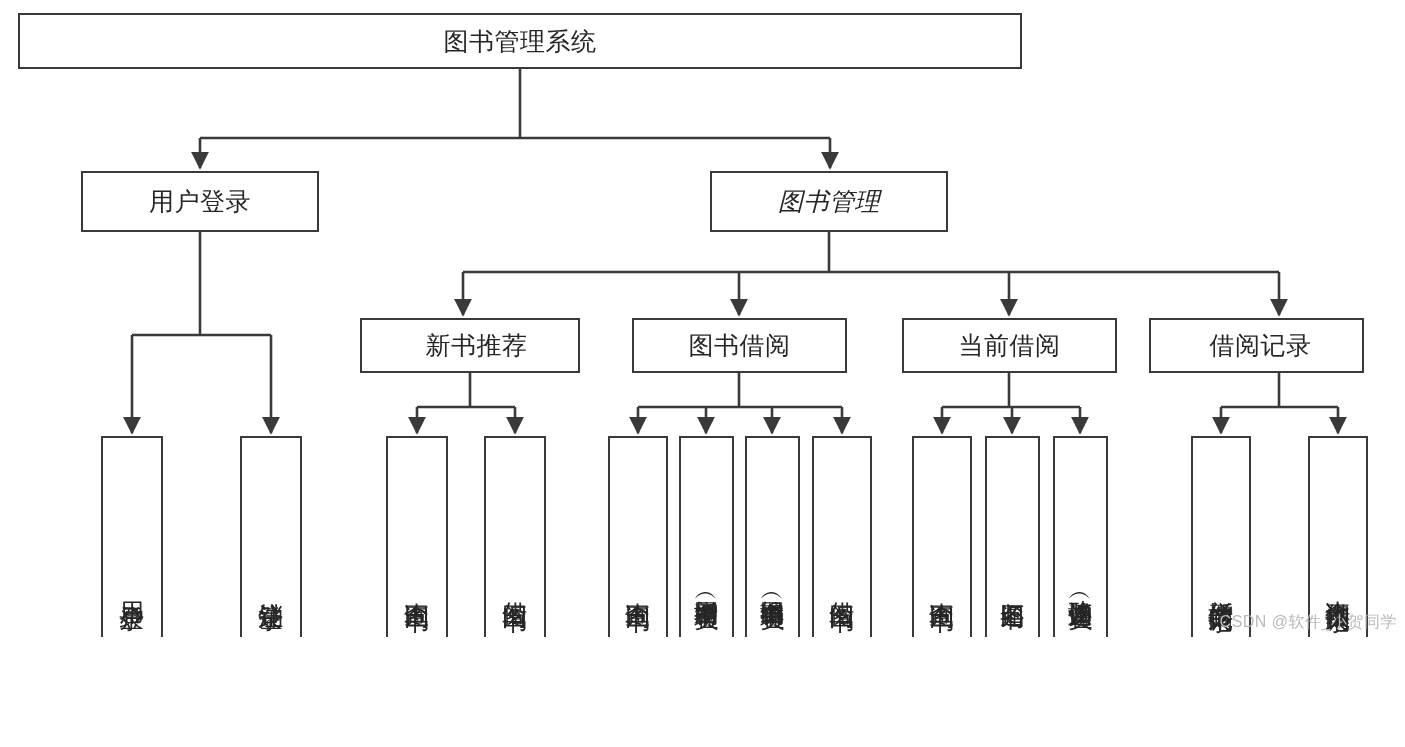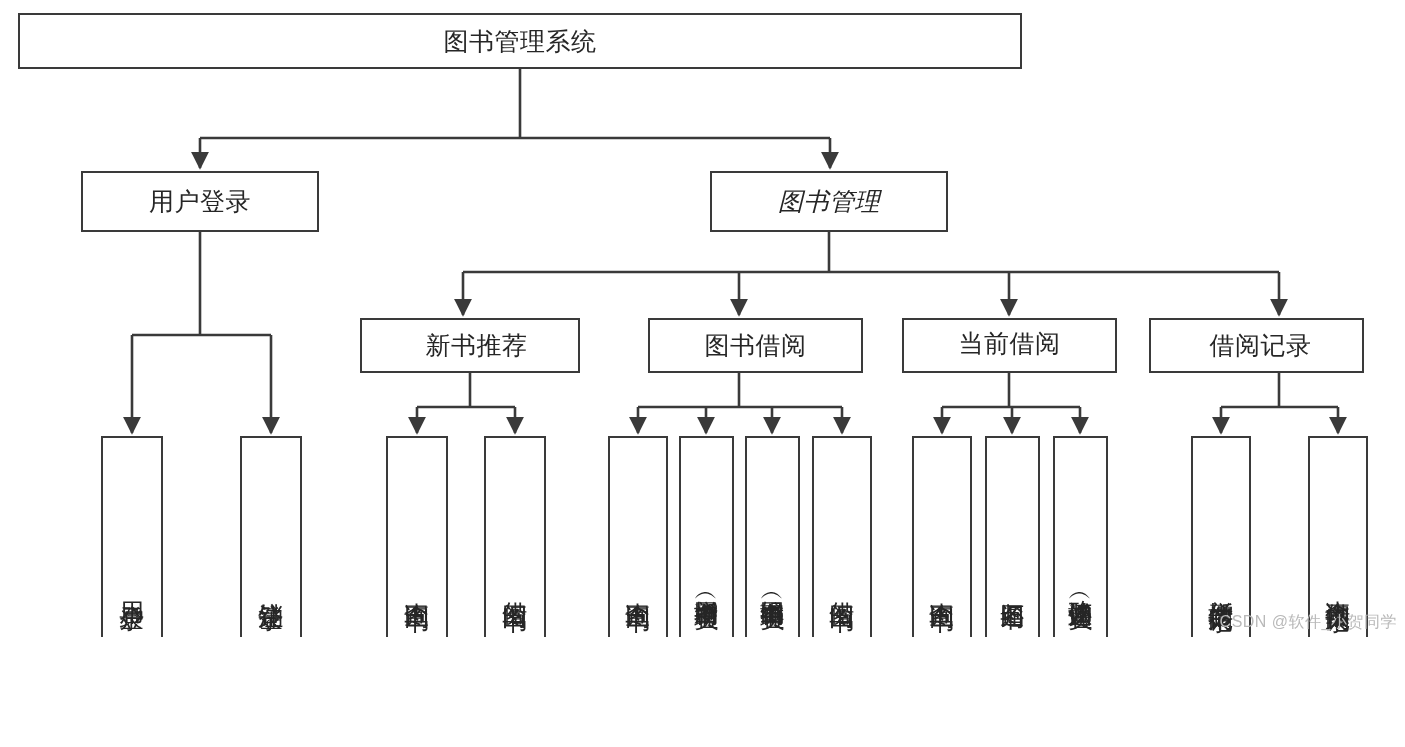--- a/index.html
+++ b/index.html
@@ -139,24 +139,24 @@
   <div class="node horiz" style="left:81px; top:171px; width:238px; height:61px;">
     <span class="lbl">用户登录</span>
   </div>
   <div class="node horiz" style="left:710px; top:171px; width:238px; height:61px;font-style:italic;">
     <span class="lbl">图书管理</span>
   </div>
 
   <div class="node horiz" style="left:360px; top:318px; width:220px; height:55px;padding-left:13px;">
     <span class="lbl">新书推荐</span>
   </div>
-  <div class="node horiz" style="left:648px; top:318px; width:215px; height:55px;">
+  <div class="node horiz" style="left:632px; top:318px; width:215px; height:55px;">
     <span class="lbl">图书借阅</span>
   </div>
-  <div class="node horiz" style="left:902px; top:318px; width:215px; height:55px;font-family:Liberation Mono, monospace;">
+  <div class="node horiz" style="left:902px; top:318px; width:215px; height:55px;">
     <span class="lbl">当前借阅</span>
   </div>
   <div class="node horiz" style="left:1149px; top:318px; width:215px; height:55px;padding-left:8px;">
     <span class="lbl">借阅记录</span>
   </div>
 
   <div class="node vert" style="left:101px; top:436px; width:62px; height:299px;">
     <span class="lbl">用户登录</span>
   </div>
   <div class="node vert" style="left:240px; top:436px; width:62px; height:299px;">

